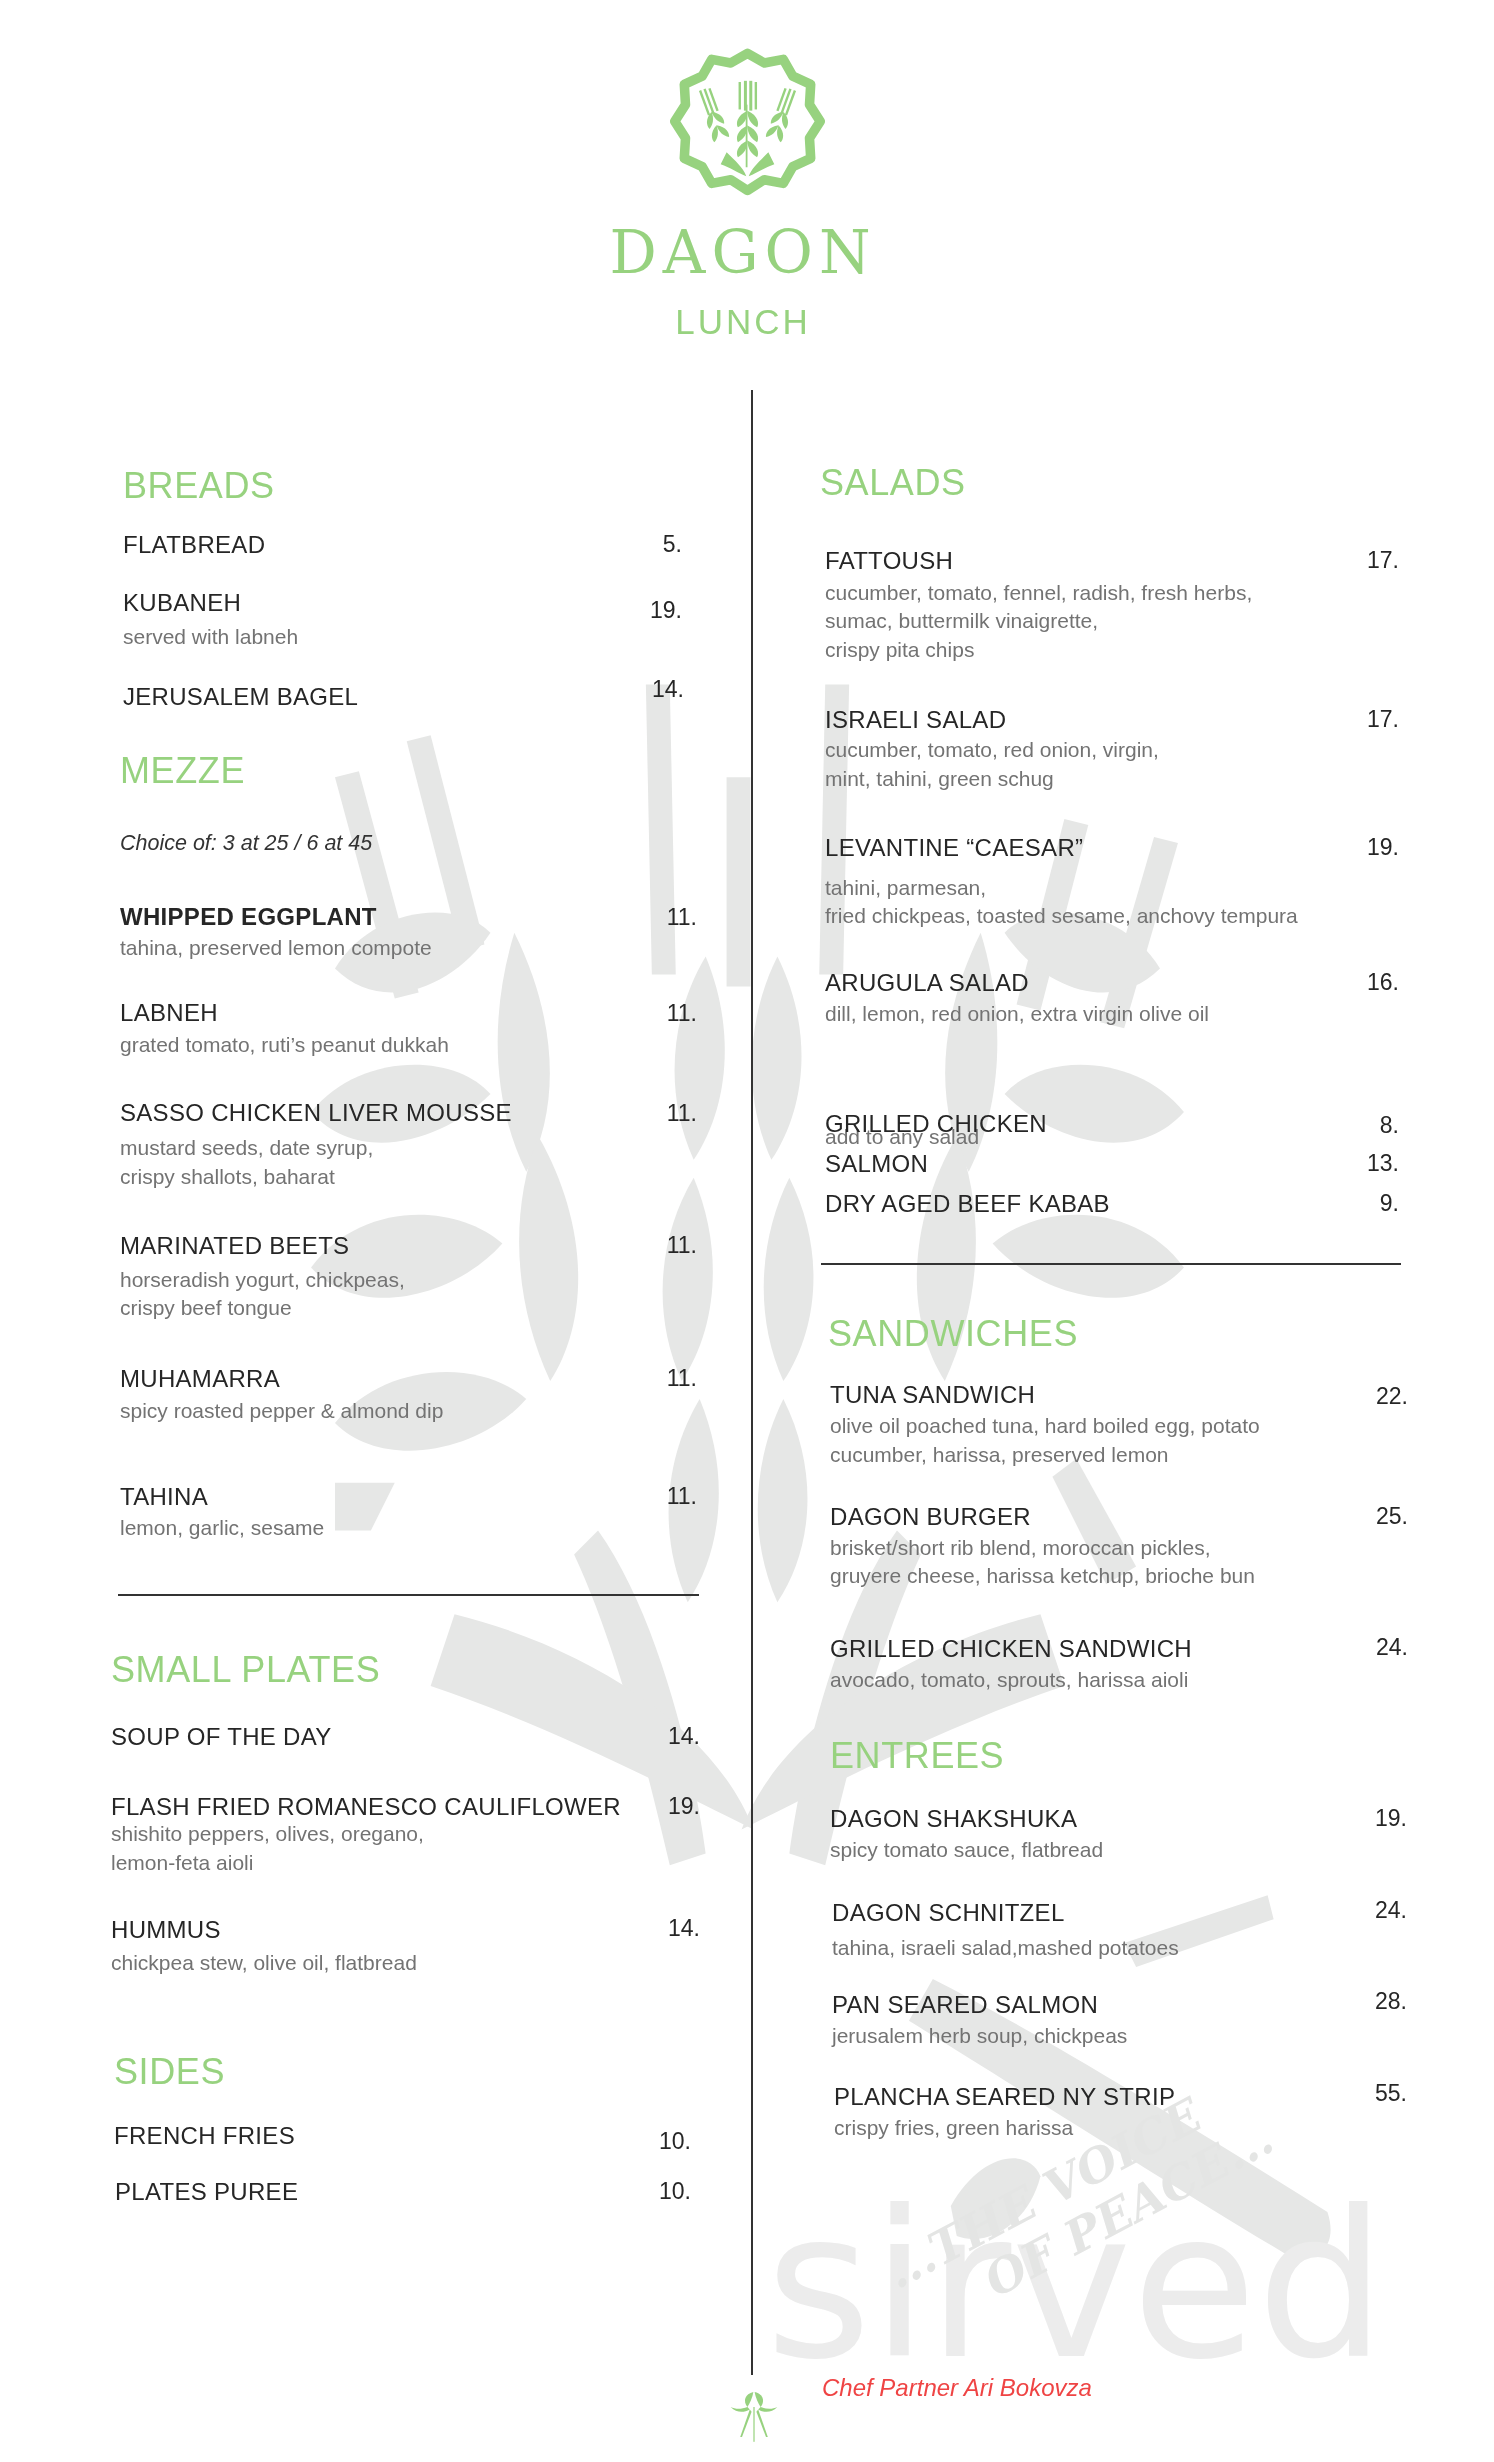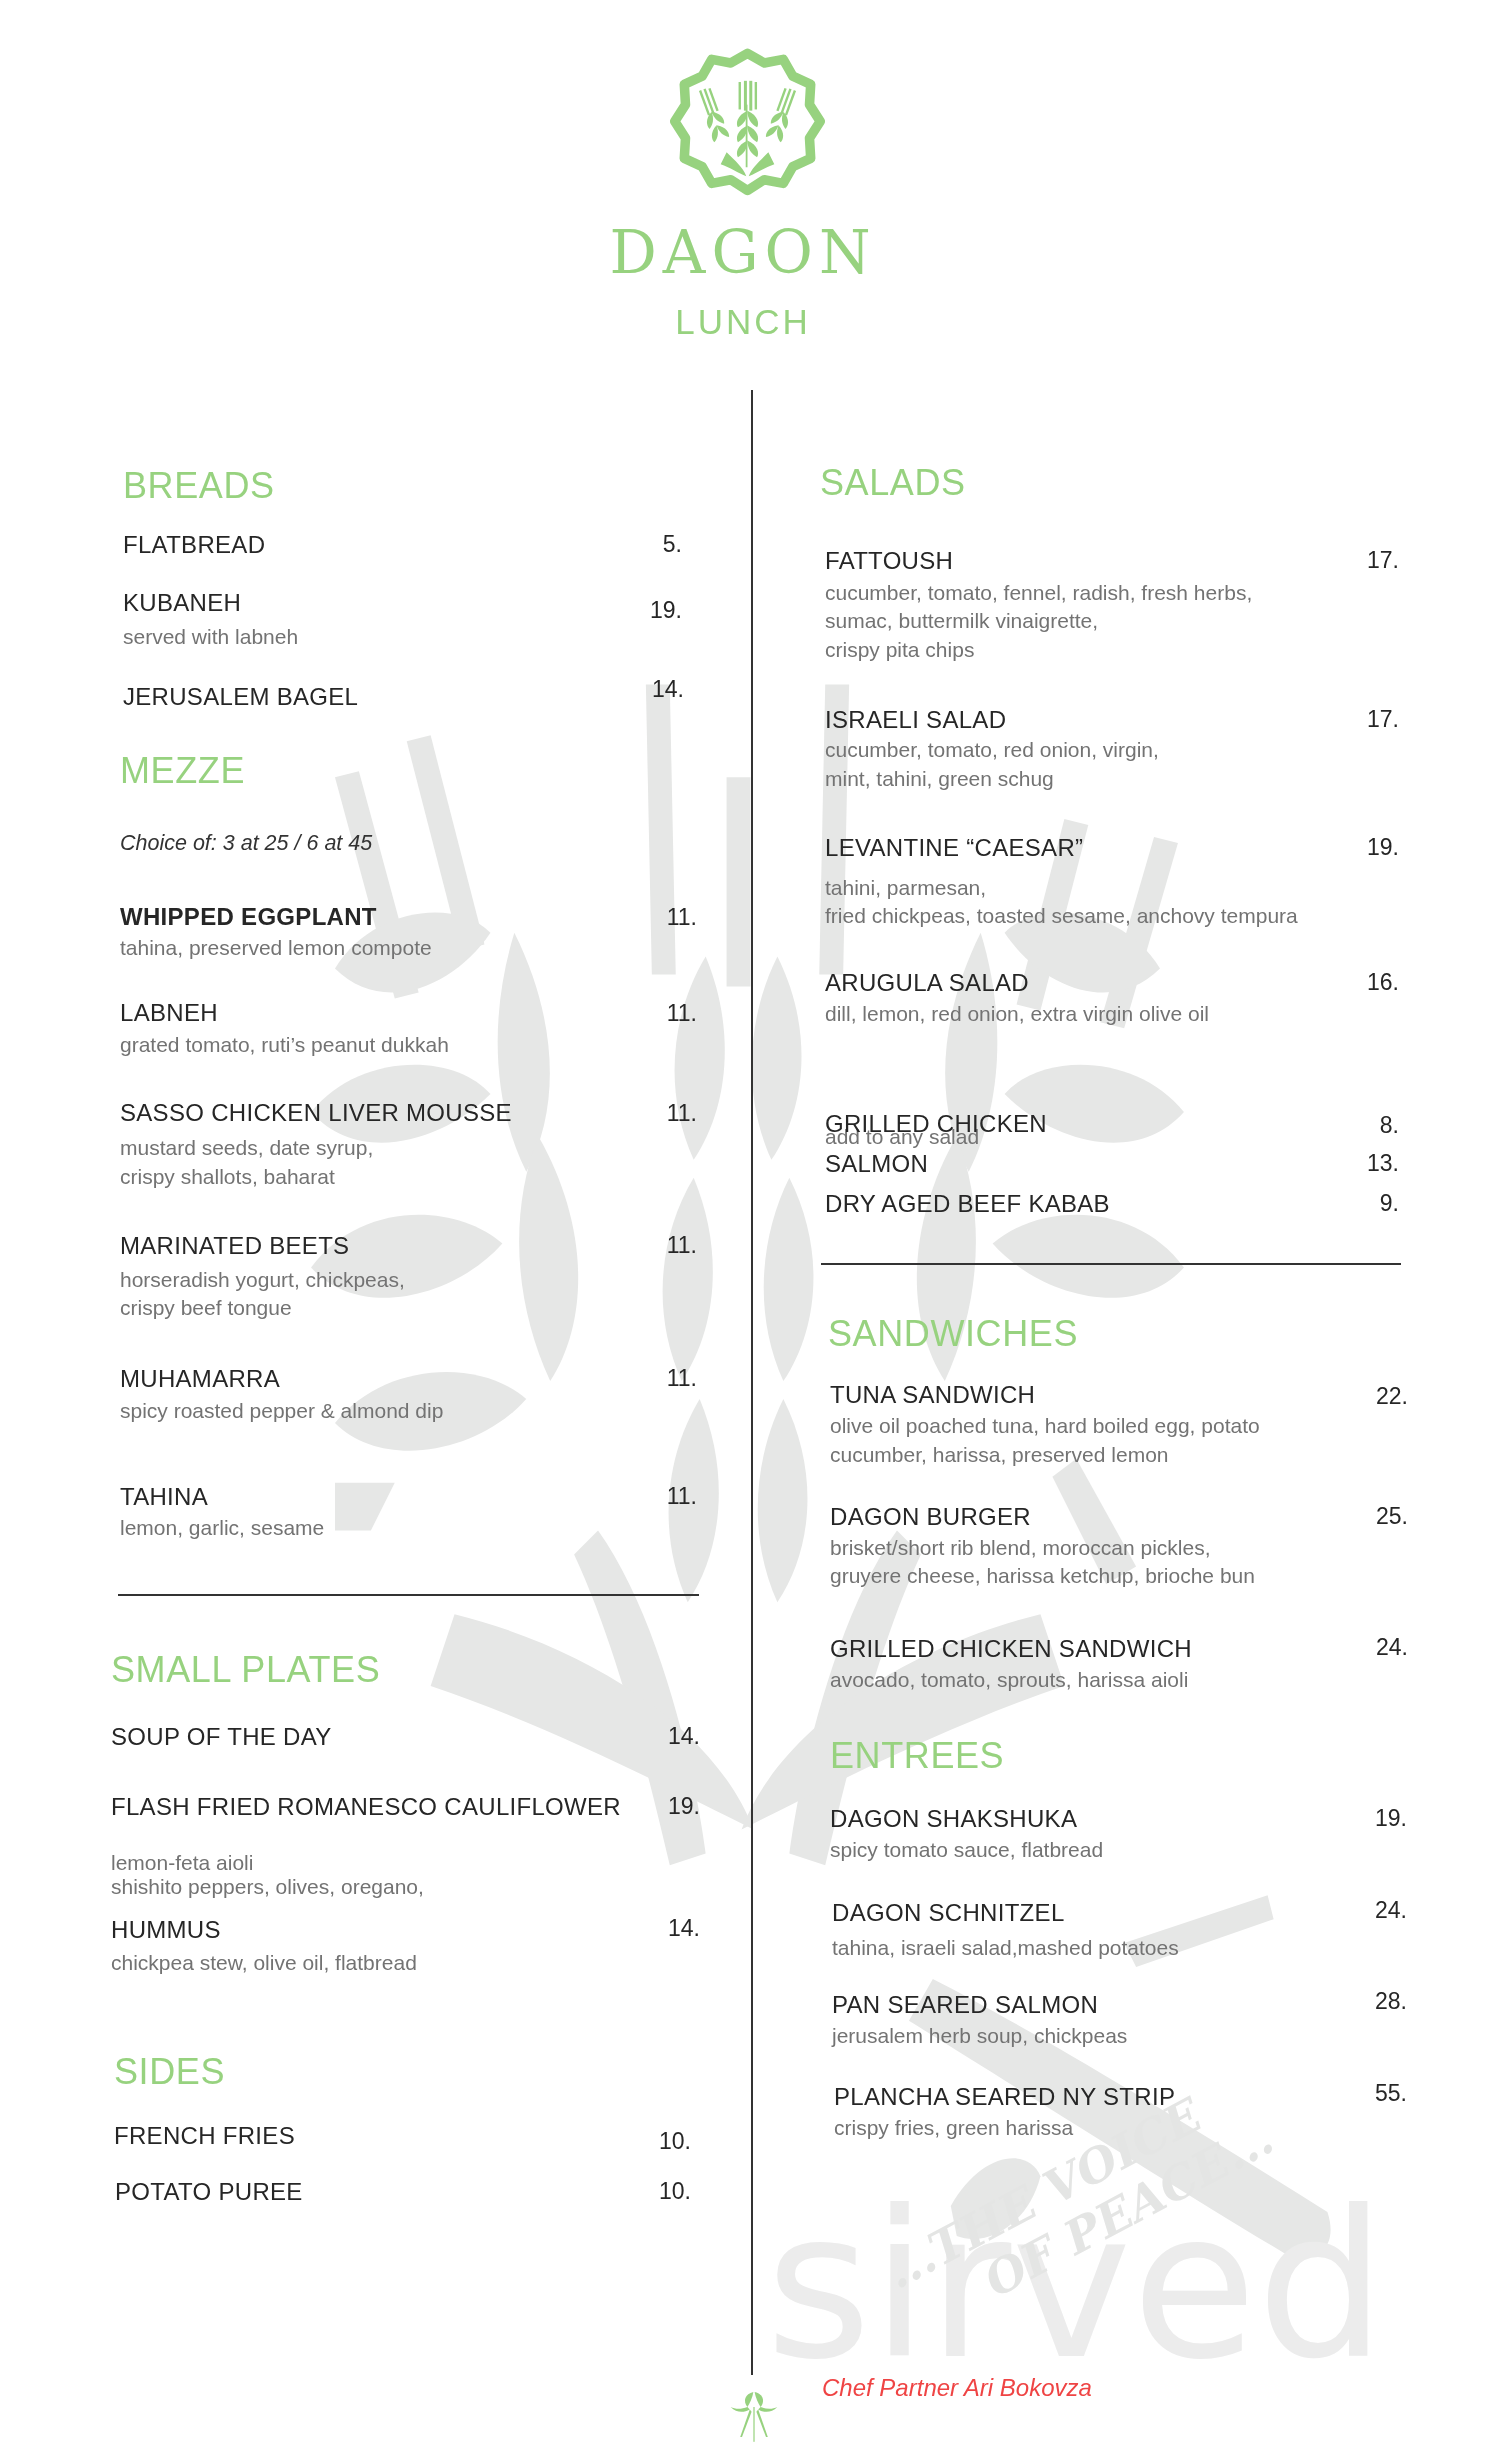--- a/index.html
+++ b/index.html
@@ -177,37 +177,37 @@
 
   <div class="hline" style="left:118px;top:1594px;width:581px;"></div>
 
   <div class="sec" style="left:111px;top:1649px;">SMALL PLATES</div>
   <div>
     <div class="name" style="left:111px;top:1723px;">SOUP OF THE DAY</div>
     <div class="price" style="left:616px;top:1723px;">14.</div>
   </div>
   <div>
     <div class="name" style="left:111px;top:1793px;">FLASH FRIED ROMANESCO  CAULIFLOWER</div>
-    <div class="desc" style="left:111px;top:1872px;">shishito peppers, olives, oregano,</div>
+    <div class="desc" style="left:111px;top:1819px;">shishito peppers, olives, oregano,</div>
     <div class="desc" style="left:111px;top:1848px;">lemon-feta aioli</div>
     <div class="price" style="left:616px;top:1793px;">19.</div>
   </div>
   <div>
     <div class="name" style="left:111px;top:1916px;">HUMMUS</div>
     <div class="desc" style="left:111px;top:1948px;">chickpea stew, olive oil, flatbread</div>
     <div class="price" style="left:616px;top:1915px;">14.</div>
   </div>
 
   <div class="sec" style="left:114px;top:2051px;">SIDES</div>
   <div>
     <div class="name" style="left:114px;top:2122px;">FRENCH FRIES</div>
     <div class="price" style="left:607px;top:2128px;">10.</div>
   </div>
   <div>
-    <div class="name" style="left:115px;top:2178px;">POTATO PUREE</div>
+    <div class="name" style="left:115px;top:2178px;">PLATES PUREE</div>
     <div class="price" style="left:607px;top:2178px;">10.</div>
   </div>
 </div>
 
 <div>
 
   <div class="sec" style="left:820px;top:462px;">SALADS</div>
   <div>
     <div class="name" style="left:825px;top:547px;">FATTOUSH</div>
     <div class="desc" style="left:825px;top:578px;">cucumber, tomato, fennel,  radish, fresh herbs,</div>

